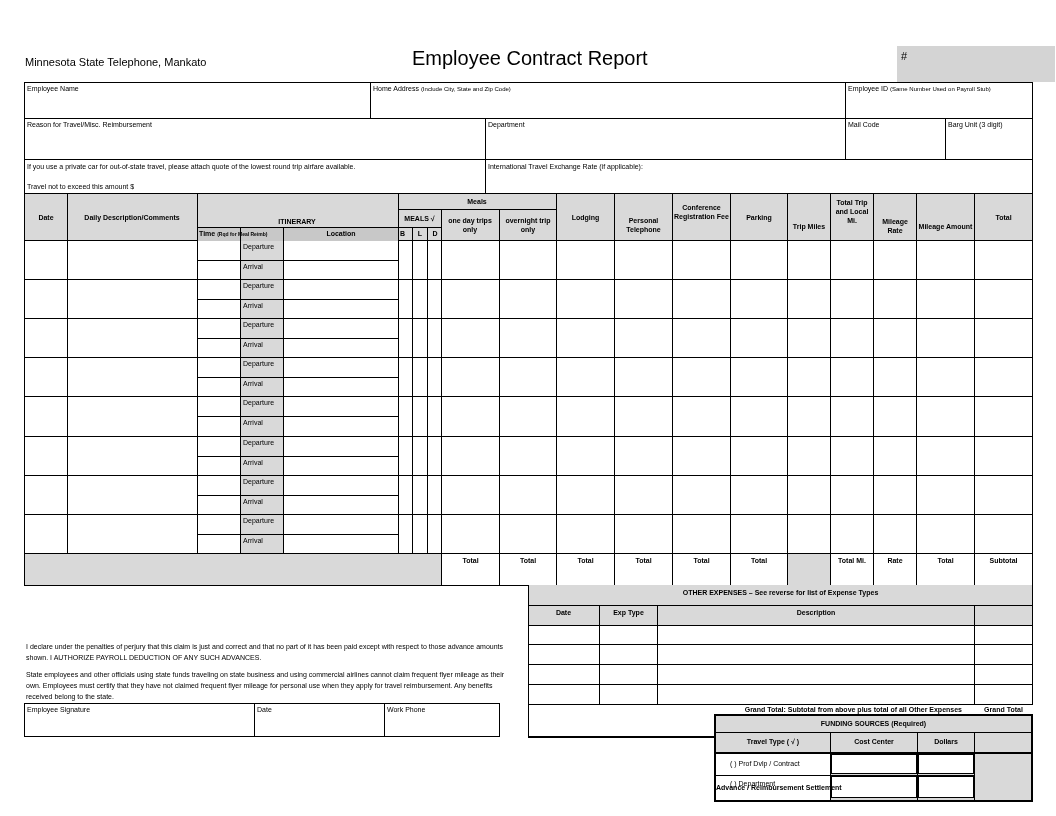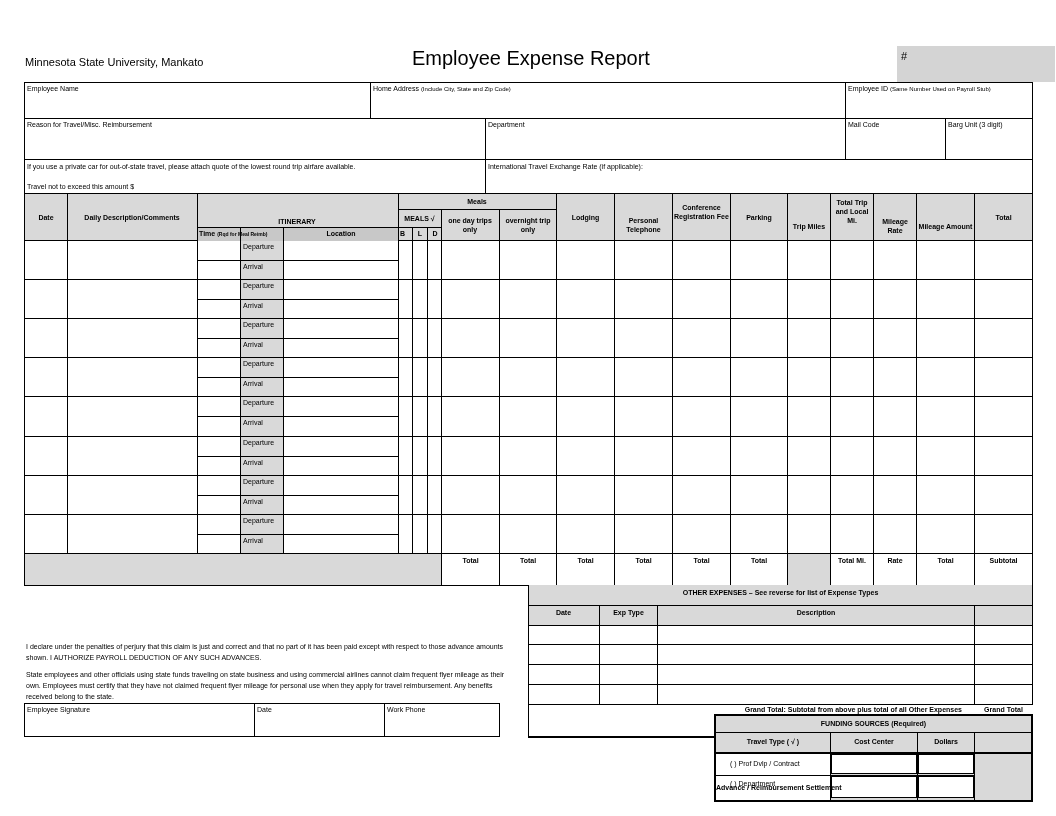--- a/index.html
+++ b/index.html
@@ -10,22 +10,22 @@
   .box{position:absolute;border:1px solid #000;box-sizing:border-box;}
   .gray{background:#d9d9d9;}
   .hl{position:absolute;height:1px;background:#000;}
   .vl{position:absolute;width:1px;background:#000;}
   .field{position:absolute;box-sizing:border-box;border-right:1px solid #000;padding:1px 2px;font-size:7px;line-height:9px;}
   .ctr{display:flex;align-items:center;justify-content:center;text-align:center;}
 </style>
 </head>
 <body>
 
-<div class="abs" style="left:25px;top:56px;font-size:11px;">Minnesota State University, Mankato</div>
-<div class="abs" style="left:412px;top:47px;font-size:20px;">Employee Expense Report</div>
+<div class="abs" style="left:25px;top:56px;font-size:11px;">Minnesota State Telephone, Mankato</div>
+<div class="abs" style="left:412px;top:47px;font-size:20px;">Employee Contract Report</div>
 <div class="abs gray" style="left:897px;top:46px;width:158px;height:36px;background:#d4d4d4;">
   <span class="abs" style="left:4px;top:4px;font-size:11px;">#</span>
 </div>
 
 <div class="box" style="left:24px;top:82px;width:1009px;height:112px;">
 
   <div class="field" style="left:0;top:0;width:346px;height:35px;">
     <span>Employee Name</span>
   </div>
   <div class="field" style="left:346px;top:0;width:475px;height:35px;">

